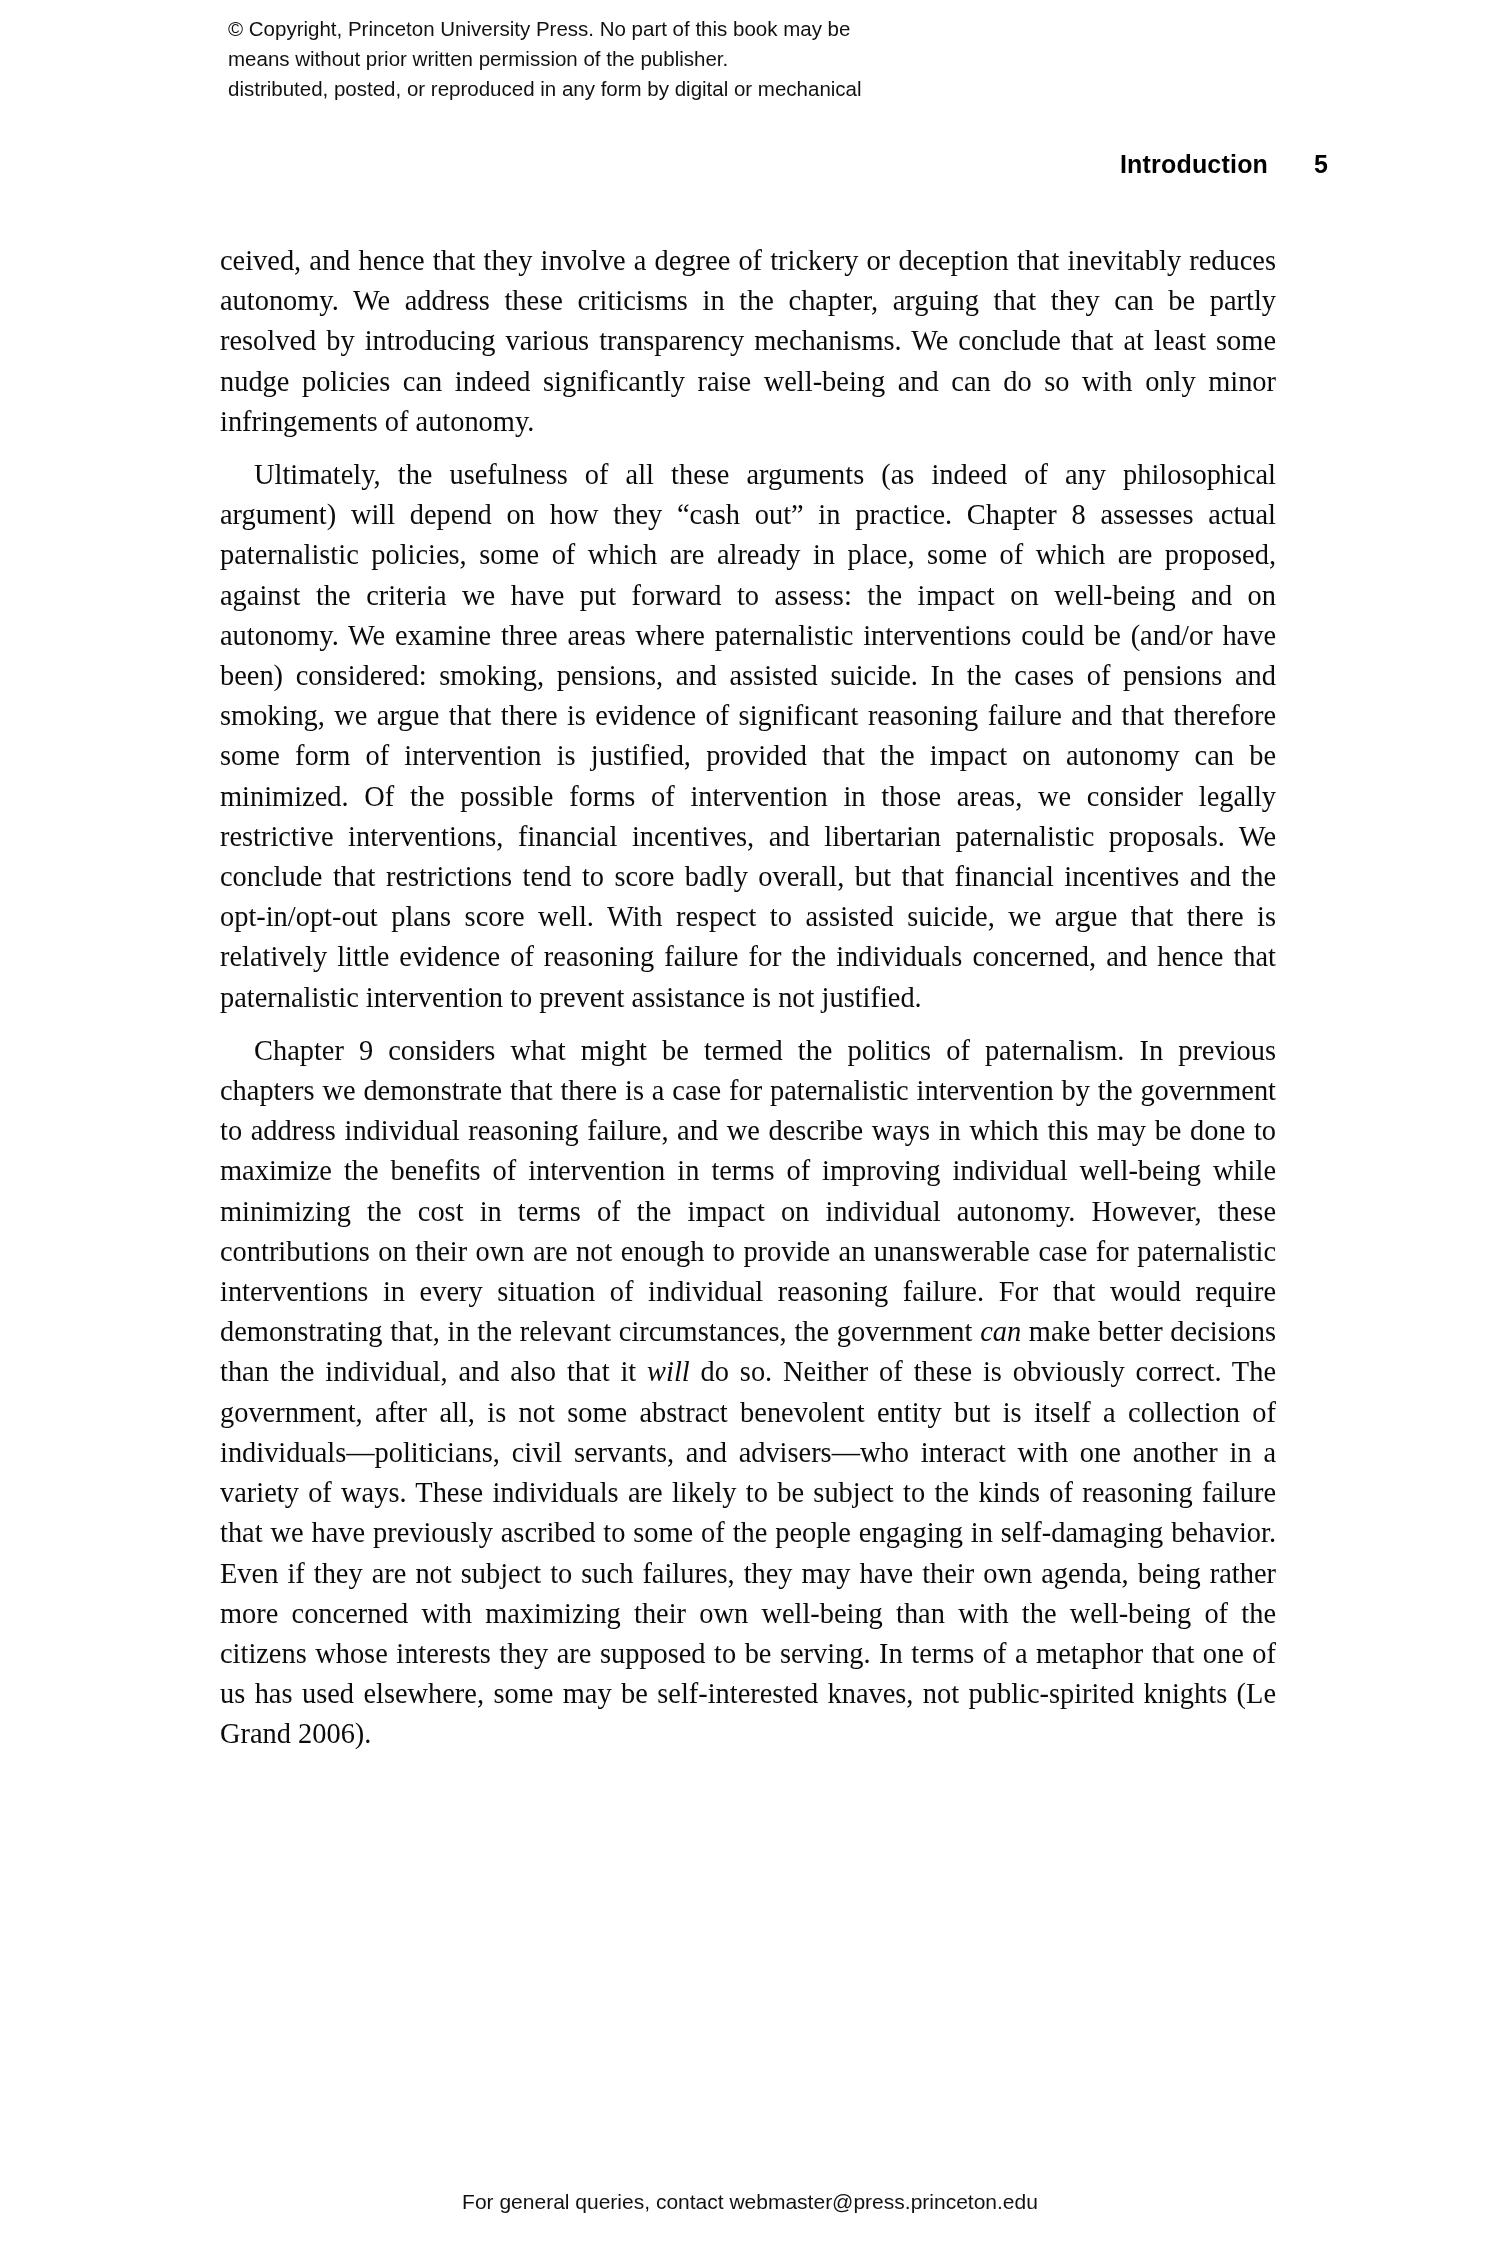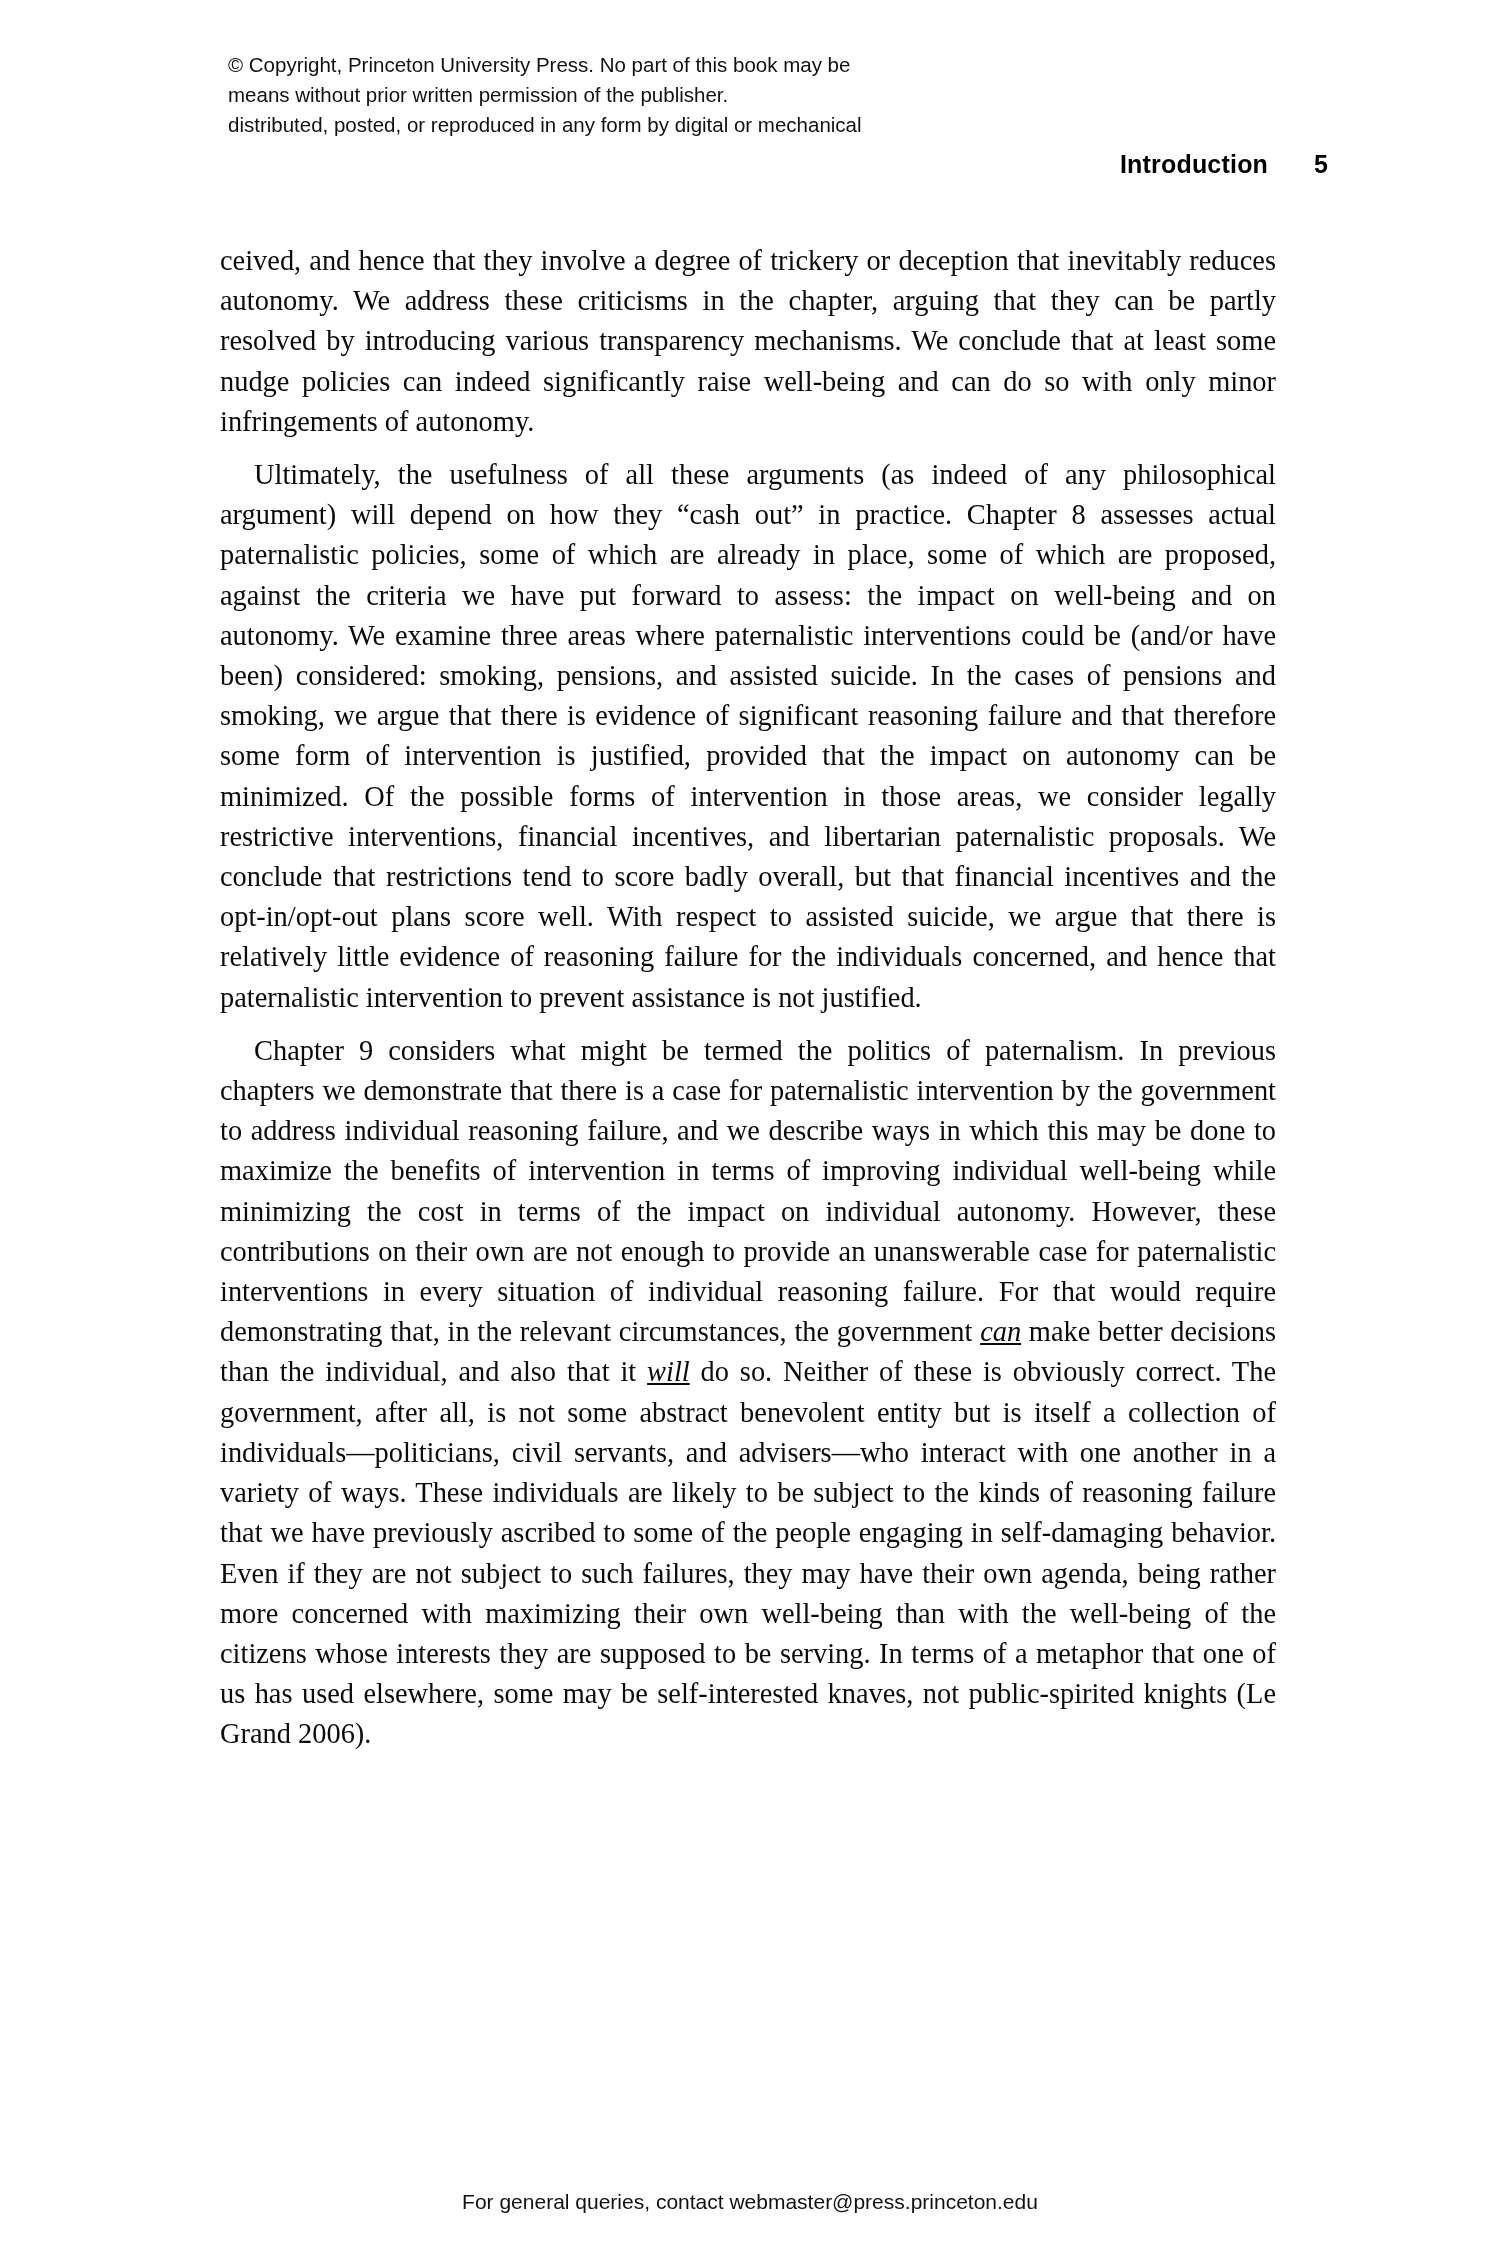--- a/index.html
+++ b/index.html
@@ -22,21 +22,20 @@
   .copyright-block {
     position: absolute;
     left: 228px;
     top: 14px;
     width: 840px;
     font-family: "Liberation Sans", sans-serif;
     font-size: 20.5px;
     line-height: 30px;
     color: #111111;
     letter-spacing: 0.0px;
-    margin-top: 36px;
   }
   .copyright-block .cline {
     display: block;
     white-space: nowrap;
   }
 
   
   .running-head {
     position: absolute;
     right: 172px;
@@ -77,21 +76,20 @@
     text-align-last: left;
     hyphens: none;
   }
 
   .body-column p.indent {
     text-indent: 34px;
   }
 
   .body-column p em {
     font-style: italic;
-    text-decoration: underline;
   }
 
   
   .footer-note {
     position: absolute;
     left: 0;
     right: 0;
     top: 2190px;
     text-align: center;
     font-family: "Liberation Sans", sans-serif;

